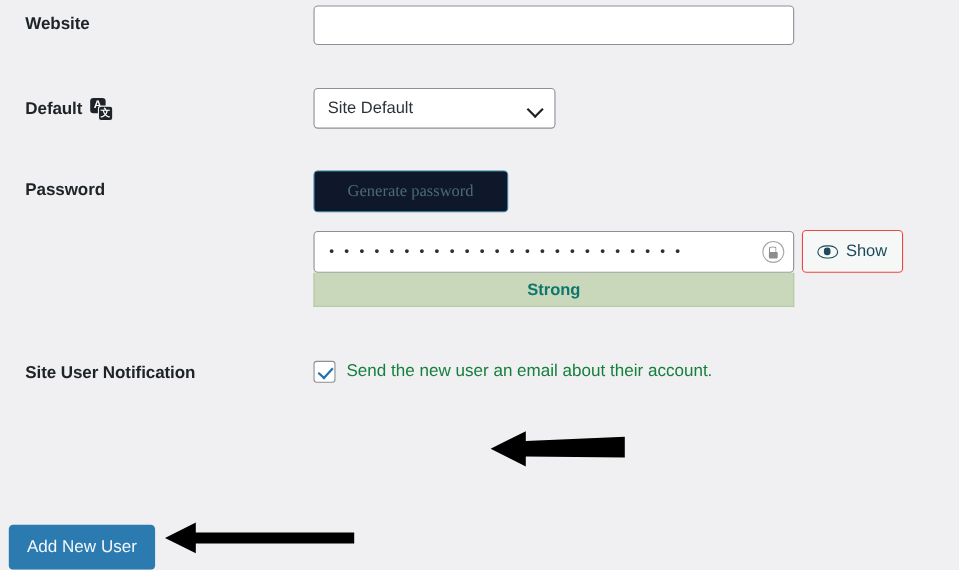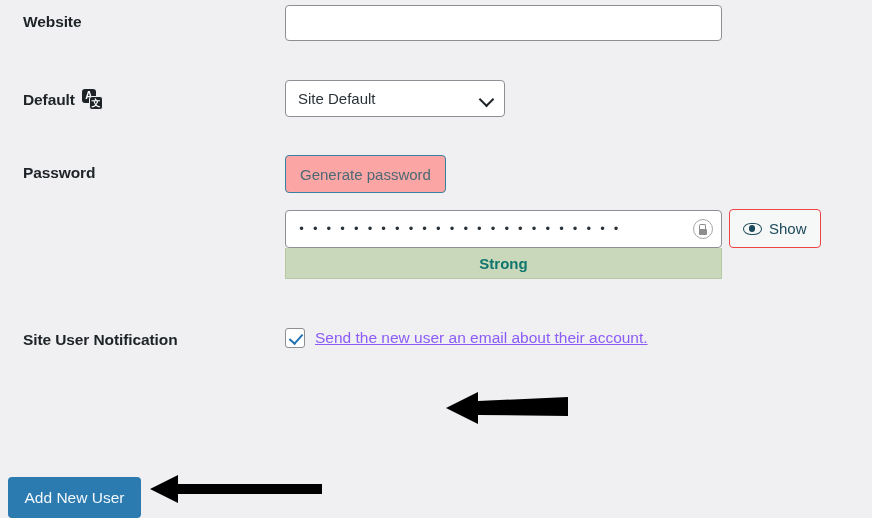--- a/index.html
+++ b/index.html
@@ -136,27 +136,27 @@
   
   #row-password { top: 152px; height: 140px; }
   #label-password { top: 12px; }
 
   .btn-secondary {
     position: absolute;
     left: 285px;
     top: 3px;
     height: 38px;
     box-sizing: border-box;
-    background: #fca5a5;
+    background: #0f172a;
     border: 1px solid #3582a0;
     border-radius: 4px;
     color: #4b6a74;
-    font-family: Liberation Sans, sans-serif;
+    font-family: Liberation Serif, serif;
     font-size: 15px;
-    padding: 0 14px;
+    padding: 0 30px;
     cursor: pointer;
     white-space: nowrap;
   }
 
   .pw-wrap {
     position: absolute;
     left: 285px;
     top: 58px;
     width: 437px;
     height: 38px;
@@ -298,23 +298,22 @@
     content: "";
     position: absolute;
     left: 5.5px; top: 2px;
     width: 6px; height: 11px;
     border-right: 2.4px solid #2271b1;
     border-bottom: 2.4px solid #2271b1;
     transform: rotate(42deg);
   }
   .cb-text {
     font-size: 15.5px;
-    color: #8b5cf6;
-    white-space: nowrap;
-    text-decoration: underline;
+    color: #15803d;
+    white-space: nowrap;
   }
 
   
   #row-role { top: 395px; height: 46px; }
   #label-role { top: 10px; }
   #select-role { left: 285px; top: 0; width: 156px; height: 39px; }
 
   
   .btn-primary {
     position: absolute;

